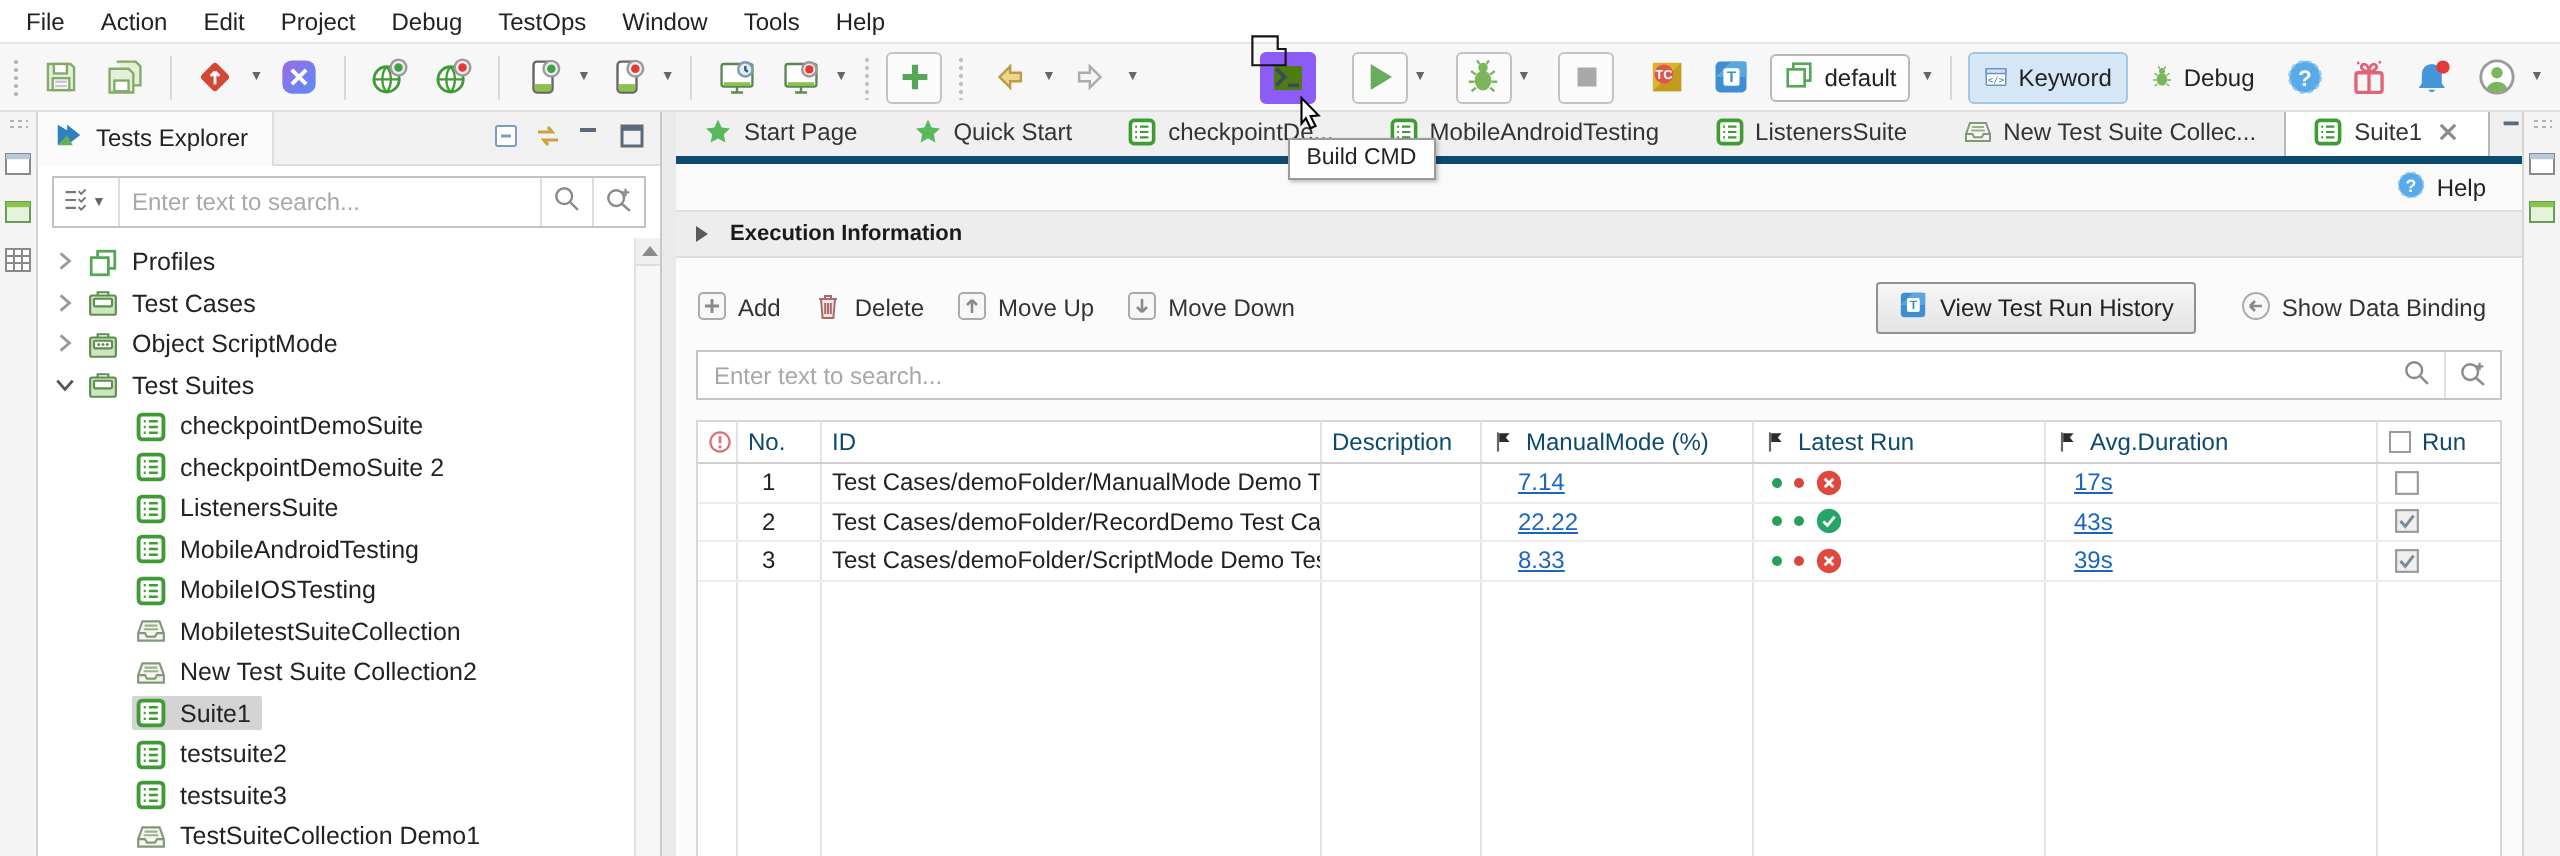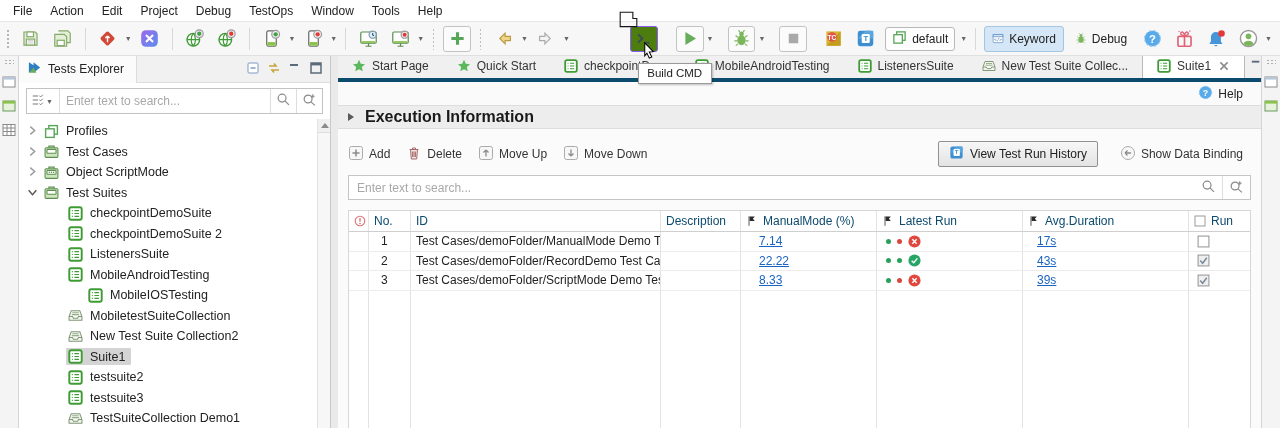--- a/index.html
+++ b/index.html
@@ -11,21 +11,21 @@
   #menubar { height:22px; background:#fff; display:flex; align-items:center; padding-left:4px; border-bottom:1px solid #e6e6e6; }
   .menu-item { padding:2px 9px; cursor:default; }
 
   
   #toolbar { height:34px; background:#f7f7f7; display:flex; align-items:center; padding:0 6px; border-bottom:1px solid #e0e0e0; position:relative; z-index:40; overflow:visible; }
   .grip { width:5px; height:20px; margin-right:4px;
           background-image:radial-gradient(#b5b5b5 1px, transparent 1.1px); background-size:4px 4px; }
   .titem { display:inline-flex; align-items:center; justify-content:center; width:28px; height:26px; margin:0 2px; border-radius:3px; position:relative; }
   .titem svg { width:19px; height:19px; }
   .titem.boxed { border:1px solid #c3c3c3; background:#fbfbfb; }
-  .titem.hoverblue { background:#4d7c0f; border:1px solid #8b5cf6; }
+  .titem.hoverblue { background:#4d7c0f; border:7px solid #8b5cf6; }
   .tsep { width:1px; height:22px; background:#d8d8d8; margin:0 6px; }
   .tsep.dots { width:3px; background-image:radial-gradient(#c0c0c0 0.8px, transparent 1px); background-size:3px 4px; background-color:transparent; }
   .dd { font-size:7px; color:#666; margin:0 2px 0 1px; }
   .tfield { display:inline-flex; align-items:center; height:24px; border:1px solid #b9b9b9; border-radius:3px; background:#fdfdfd; padding:0 6px; margin:0 4px; }
   .tfield svg { width:15px; height:15px; margin-right:5px; }
   .tlabel { display:inline-flex; align-items:center; height:26px; padding:0 7px; margin:0 2px; border-radius:3px; }
   .tlabel svg { width:17px; height:17px; margin-right:5px; }
   .tlabel.selected { background:#d5e7f7; border:1px solid #a3c6e2; }
 
   
@@ -83,21 +83,21 @@
   .tab .closex { width:12px; height:12px; margin-left:7px; }
   .tab .closex svg { width:12px; height:12px; margin:0; }
   .tab-controls { margin-left:auto; display:flex; align-items:center; padding:0 5px 4px 0; }
   .tab-controls span { width:17px; height:17px; margin-left:4px; }
   .tab-controls svg { width:15px; height:15px; }
 
   .help-row { height:23px; background:#fafafa; display:flex; align-items:center; justify-content:flex-end; padding-right:18px; }
   .help-row svg { width:15px; height:15px; margin-right:5px; }
   .exec-band { height:24px; background:#ededed; border-top:1px solid #ddd; border-bottom:1px solid #ddd; display:flex; align-items:center; padding-left:10px; }
   .exec-band .tri { width:0; height:0; border:4px solid transparent; border-left:6px solid #5a5a5a; margin-right:7px; }
-  .exec-band b { font-size:16px; color:#1a1a1a; }
+  .exec-band b { font-size:11px; color:#1a1a1a; }
 
   .form-area { flex:1; background:#fbfbfb; position:relative; display:flex; flex-direction:column; }
   .actions-row { display:flex; align-items:center; margin:12px 10px 0 10px; height:26px; }
   .act { display:flex; align-items:center; margin-right:16px; color:#333; }
   .act svg { width:16px; height:16px; margin-right:5px; }
   .act-right { margin-left:auto; display:flex; align-items:center; }
   .btn-hist { display:flex; align-items:center; border:1px solid #919191; background:linear-gradient(#f7f7f7,#e3e3e3); padding:3px 10px; border-radius:2px; margin-right:22px; }
   .btn-hist svg { width:15px; height:15px; margin-right:6px; }
   .main-search { margin:8px 10px 6px 10px; height:25px; border:1px solid #c5c5c5; background:#fff; display:flex; align-items:center; }
   .main-search input { flex:1; border:0; outline:0; padding:0 8px; font-size:12px; color:#333; font-family:"Liberation Sans",sans-serif; }
@@ -572,21 +572,21 @@
             <span class="exp"></span>
             <span class="tsel">
               <span class="ticon"><svg viewBox="0 0 14 14">
                   <rect x="1.2" y="1.2" width="11.6" height="11.6" rx="1.8" fill="#fff" stroke="#3f9c35" stroke-width="1.8"></rect>
                   <path d="M6 4.3h4.2M6 7h4.2M6 9.7h4.2" stroke="#3f9c35" stroke-width="1.1"></path>
                   <path d="M3.6 4.3h.9M3.6 7h.9M3.6 9.7h.9" stroke="#3f9c35" stroke-width="1.1"></path>
                 </svg></span>
               <span>MobileAndroidTesting</span>
             </span>
           </div>
-          <div class="trow" style="padding-left: 32px; gap: 20px;">
+          <div class="trow" style="padding-left: 32px;">
             <span class="exp"></span>
             <span class="tsel">
               <span class="ticon"><svg viewBox="0 0 14 14">
                   <rect x="1.2" y="1.2" width="11.6" height="11.6" rx="1.8" fill="#fff" stroke="#3f9c35" stroke-width="1.8"></rect>
                   <path d="M6 4.3h4.2M6 7h4.2M6 9.7h4.2" stroke="#3f9c35" stroke-width="1.1"></path>
                   <path d="M3.6 4.3h.9M3.6 7h.9M3.6 9.7h.9" stroke="#3f9c35" stroke-width="1.1"></path>
                 </svg></span>
               <span>MobileIOSTesting</span>
             </span>
           </div>

